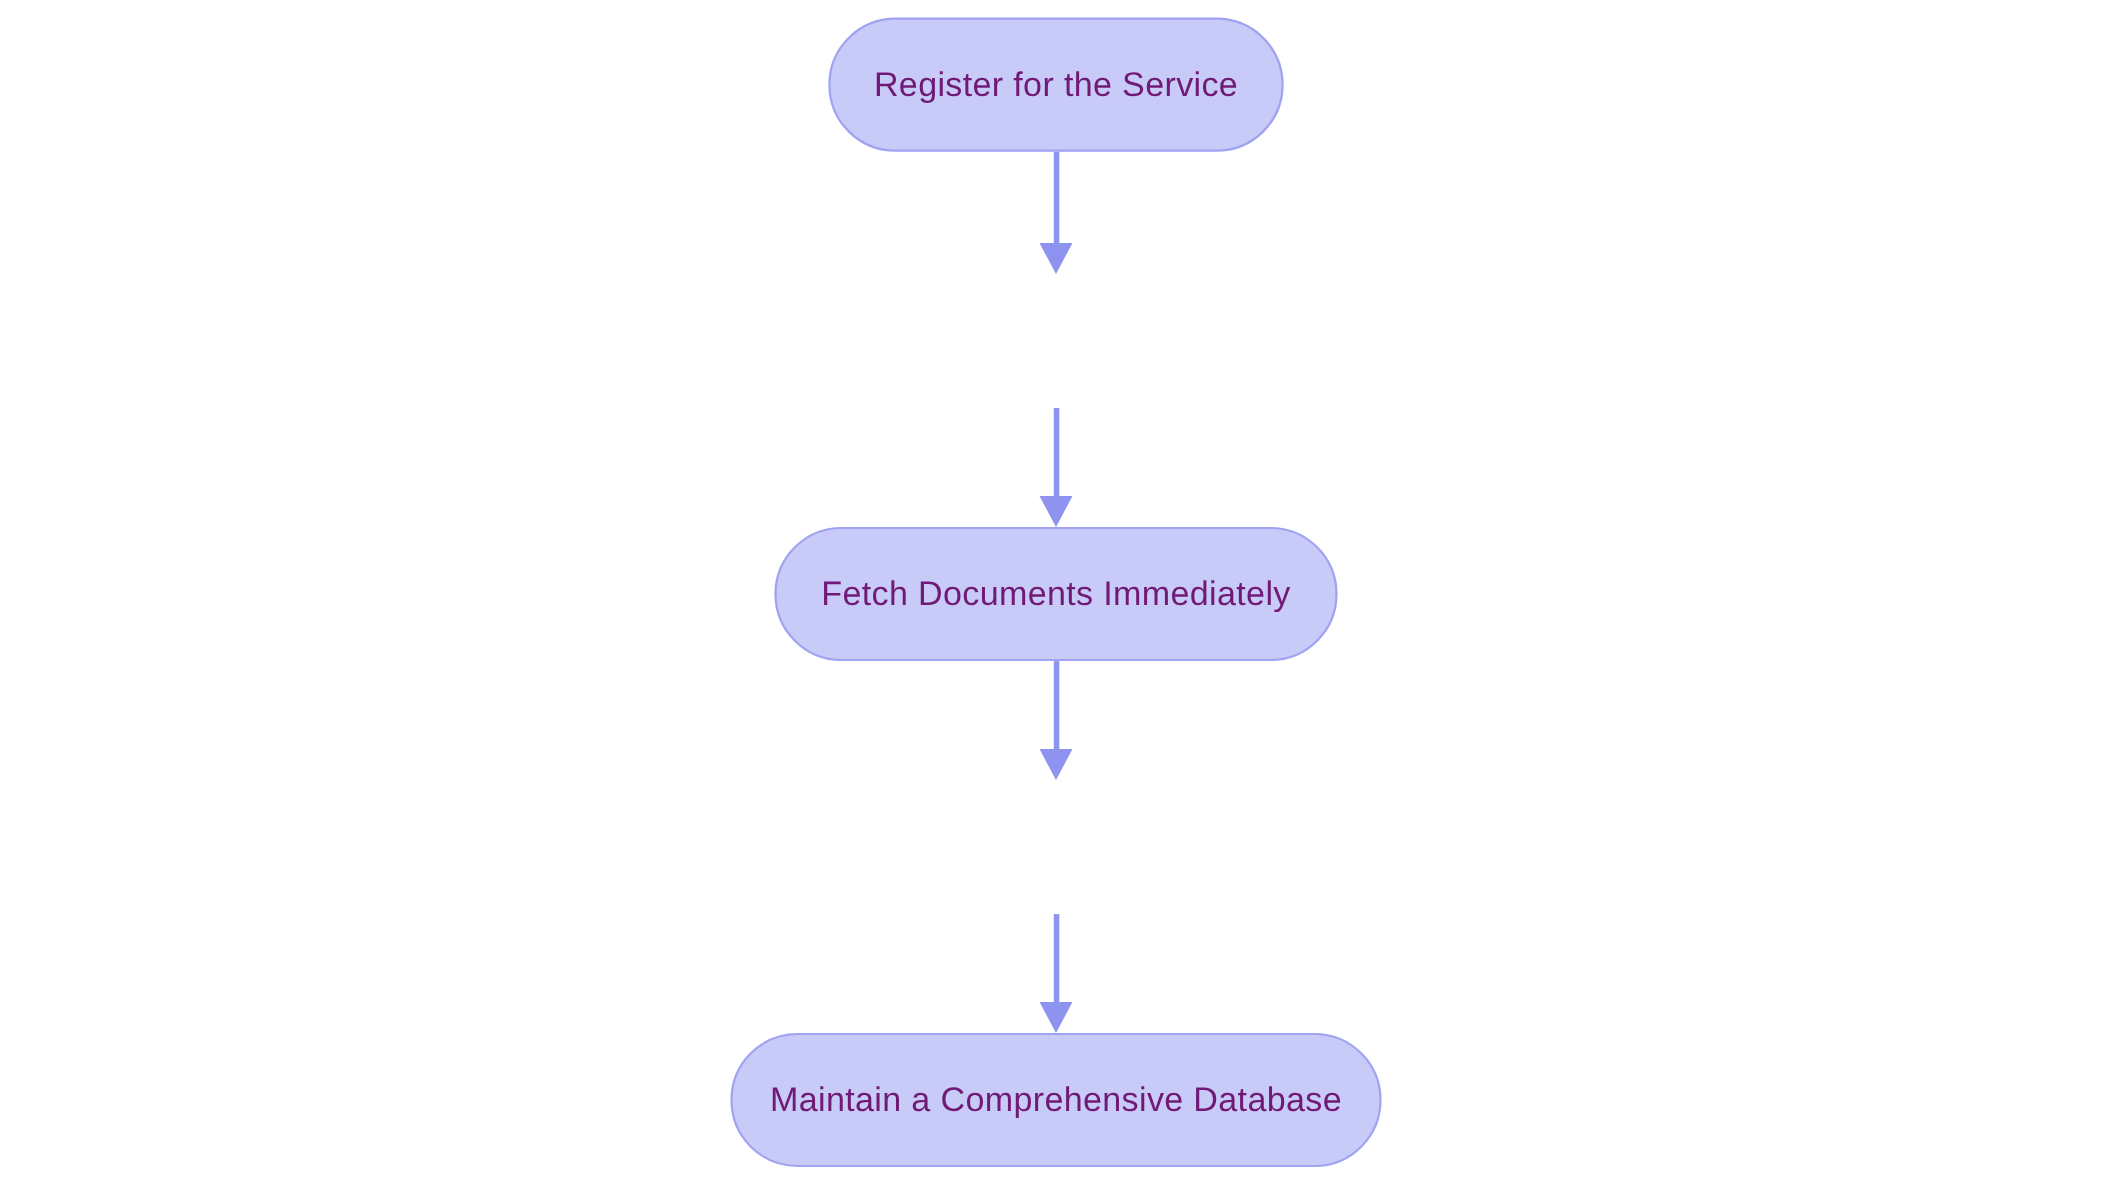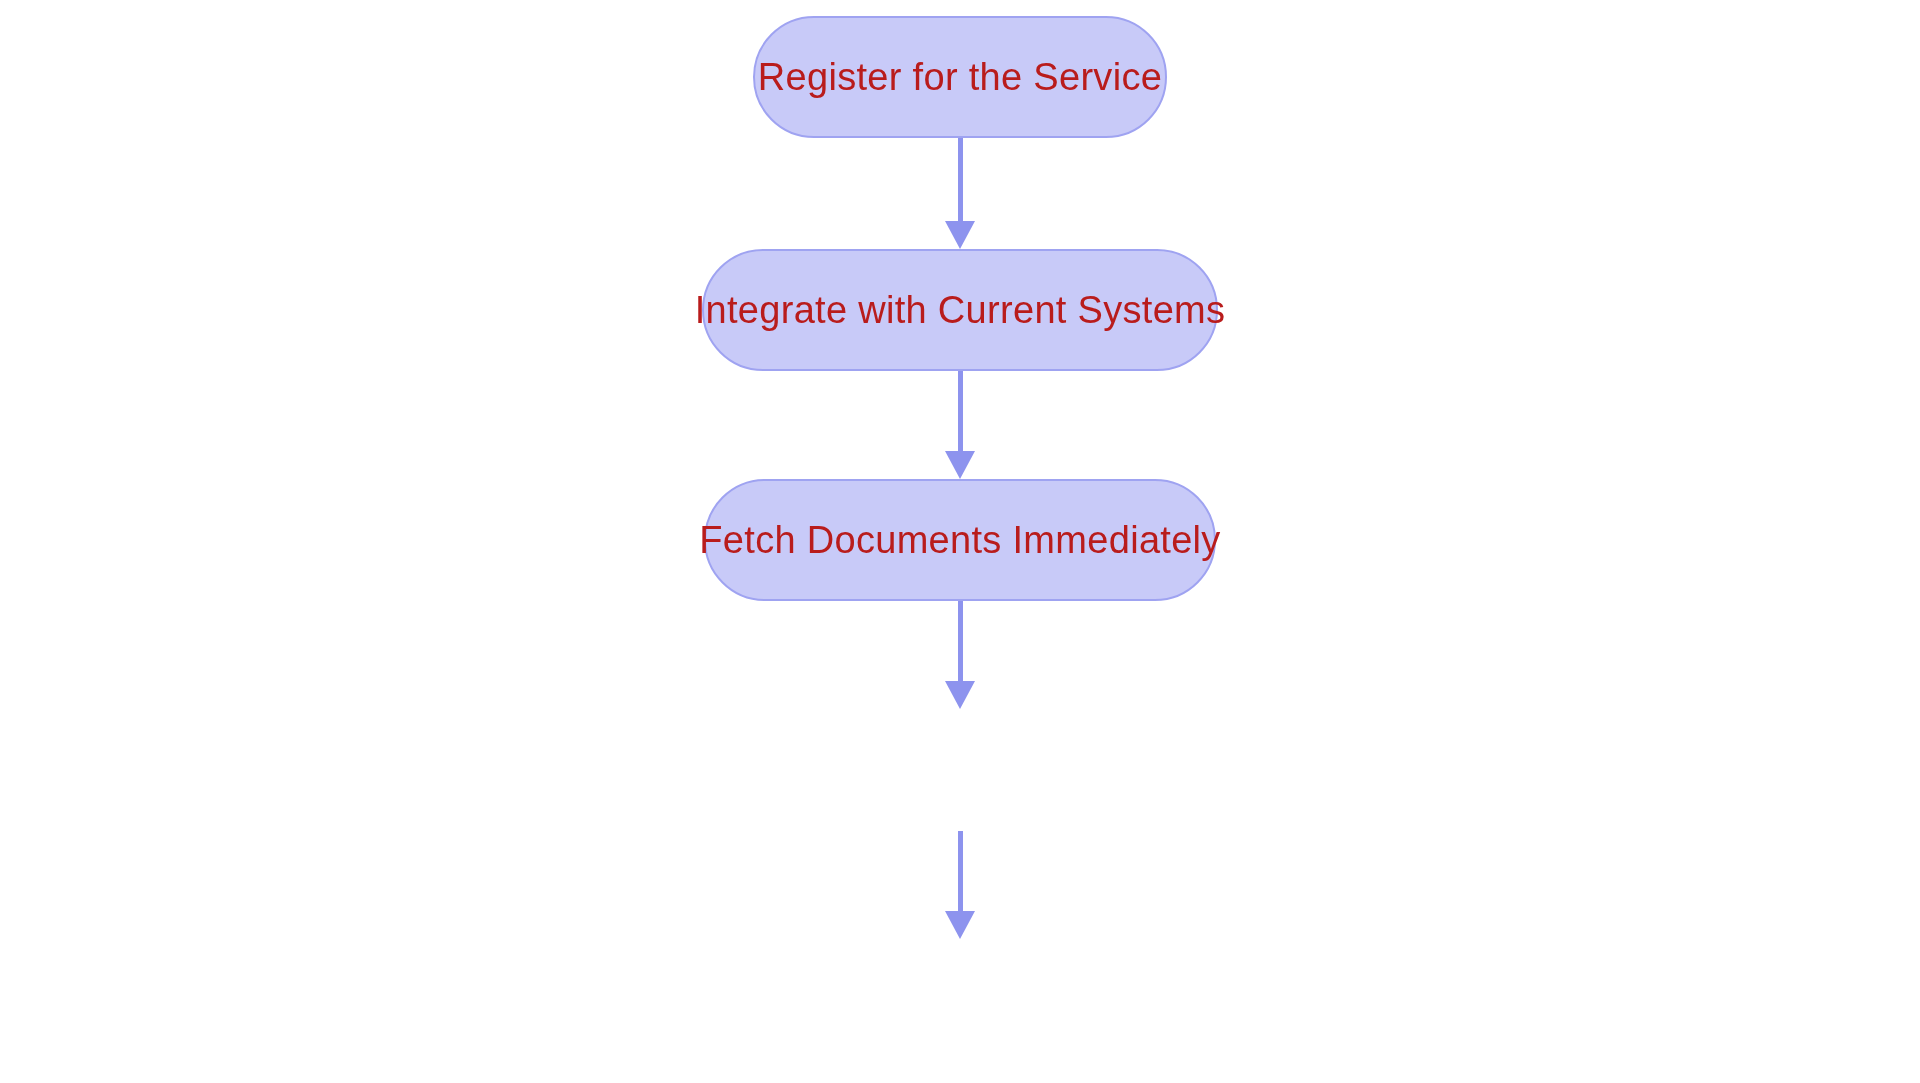--- a/index.html
+++ b/index.html
@@ -22,22 +22,22 @@
     height: 122px;
     background: #c8caf8;
     border: 2px solid #9fa3f1;
     border-radius: 62px;
     box-sizing: border-box;
     display: flex;
     align-items: center;
     justify-content: center;
   }
   .node-label {
-    color: #b91c1c;
-    font-size: 38px;
+    color: #701a75;
+    font-size: 31px;
     font-weight: 400;
     letter-spacing: 0.3px;
     white-space: nowrap;
     text-align: center;
   }
   .n1 { top: 16px;  width: 414px; }
   .n2 { top: 249px; width: 516px; }
   .n3 { top: 479px; width: 512px; }
   .n4 { top: 709px; width: 521px; }
   .n5 { top: 939px; width: 592px; }
@@ -74,23 +74,20 @@
 
   <div class="node n1">
     <span class="node-label">Register for the Service</span>
   </div>
 
   <div class="arrow a1">
     <div class="stem"></div>
     <div class="head"></div>
   </div>
 
-  <div class="node n2">
-    <span class="node-label">Integrate with Current Systems</span>
-  </div>
 
   <div class="arrow a2">
     <div class="stem"></div>
     <div class="head"></div>
   </div>
 
   <div class="node n3">
     <span class="node-label">Fetch Documents Immediately</span>
   </div>
 
@@ -98,14 +95,17 @@
     <div class="stem"></div>
     <div class="head"></div>
   </div>
 
 
   <div class="arrow a4">
     <div class="stem"></div>
     <div class="head"></div>
   </div>
 
+  <div class="node n5">
+    <span class="node-label">Maintain a Comprehensive Database</span>
+  </div>
 
 </div>
 
 </body></html>

